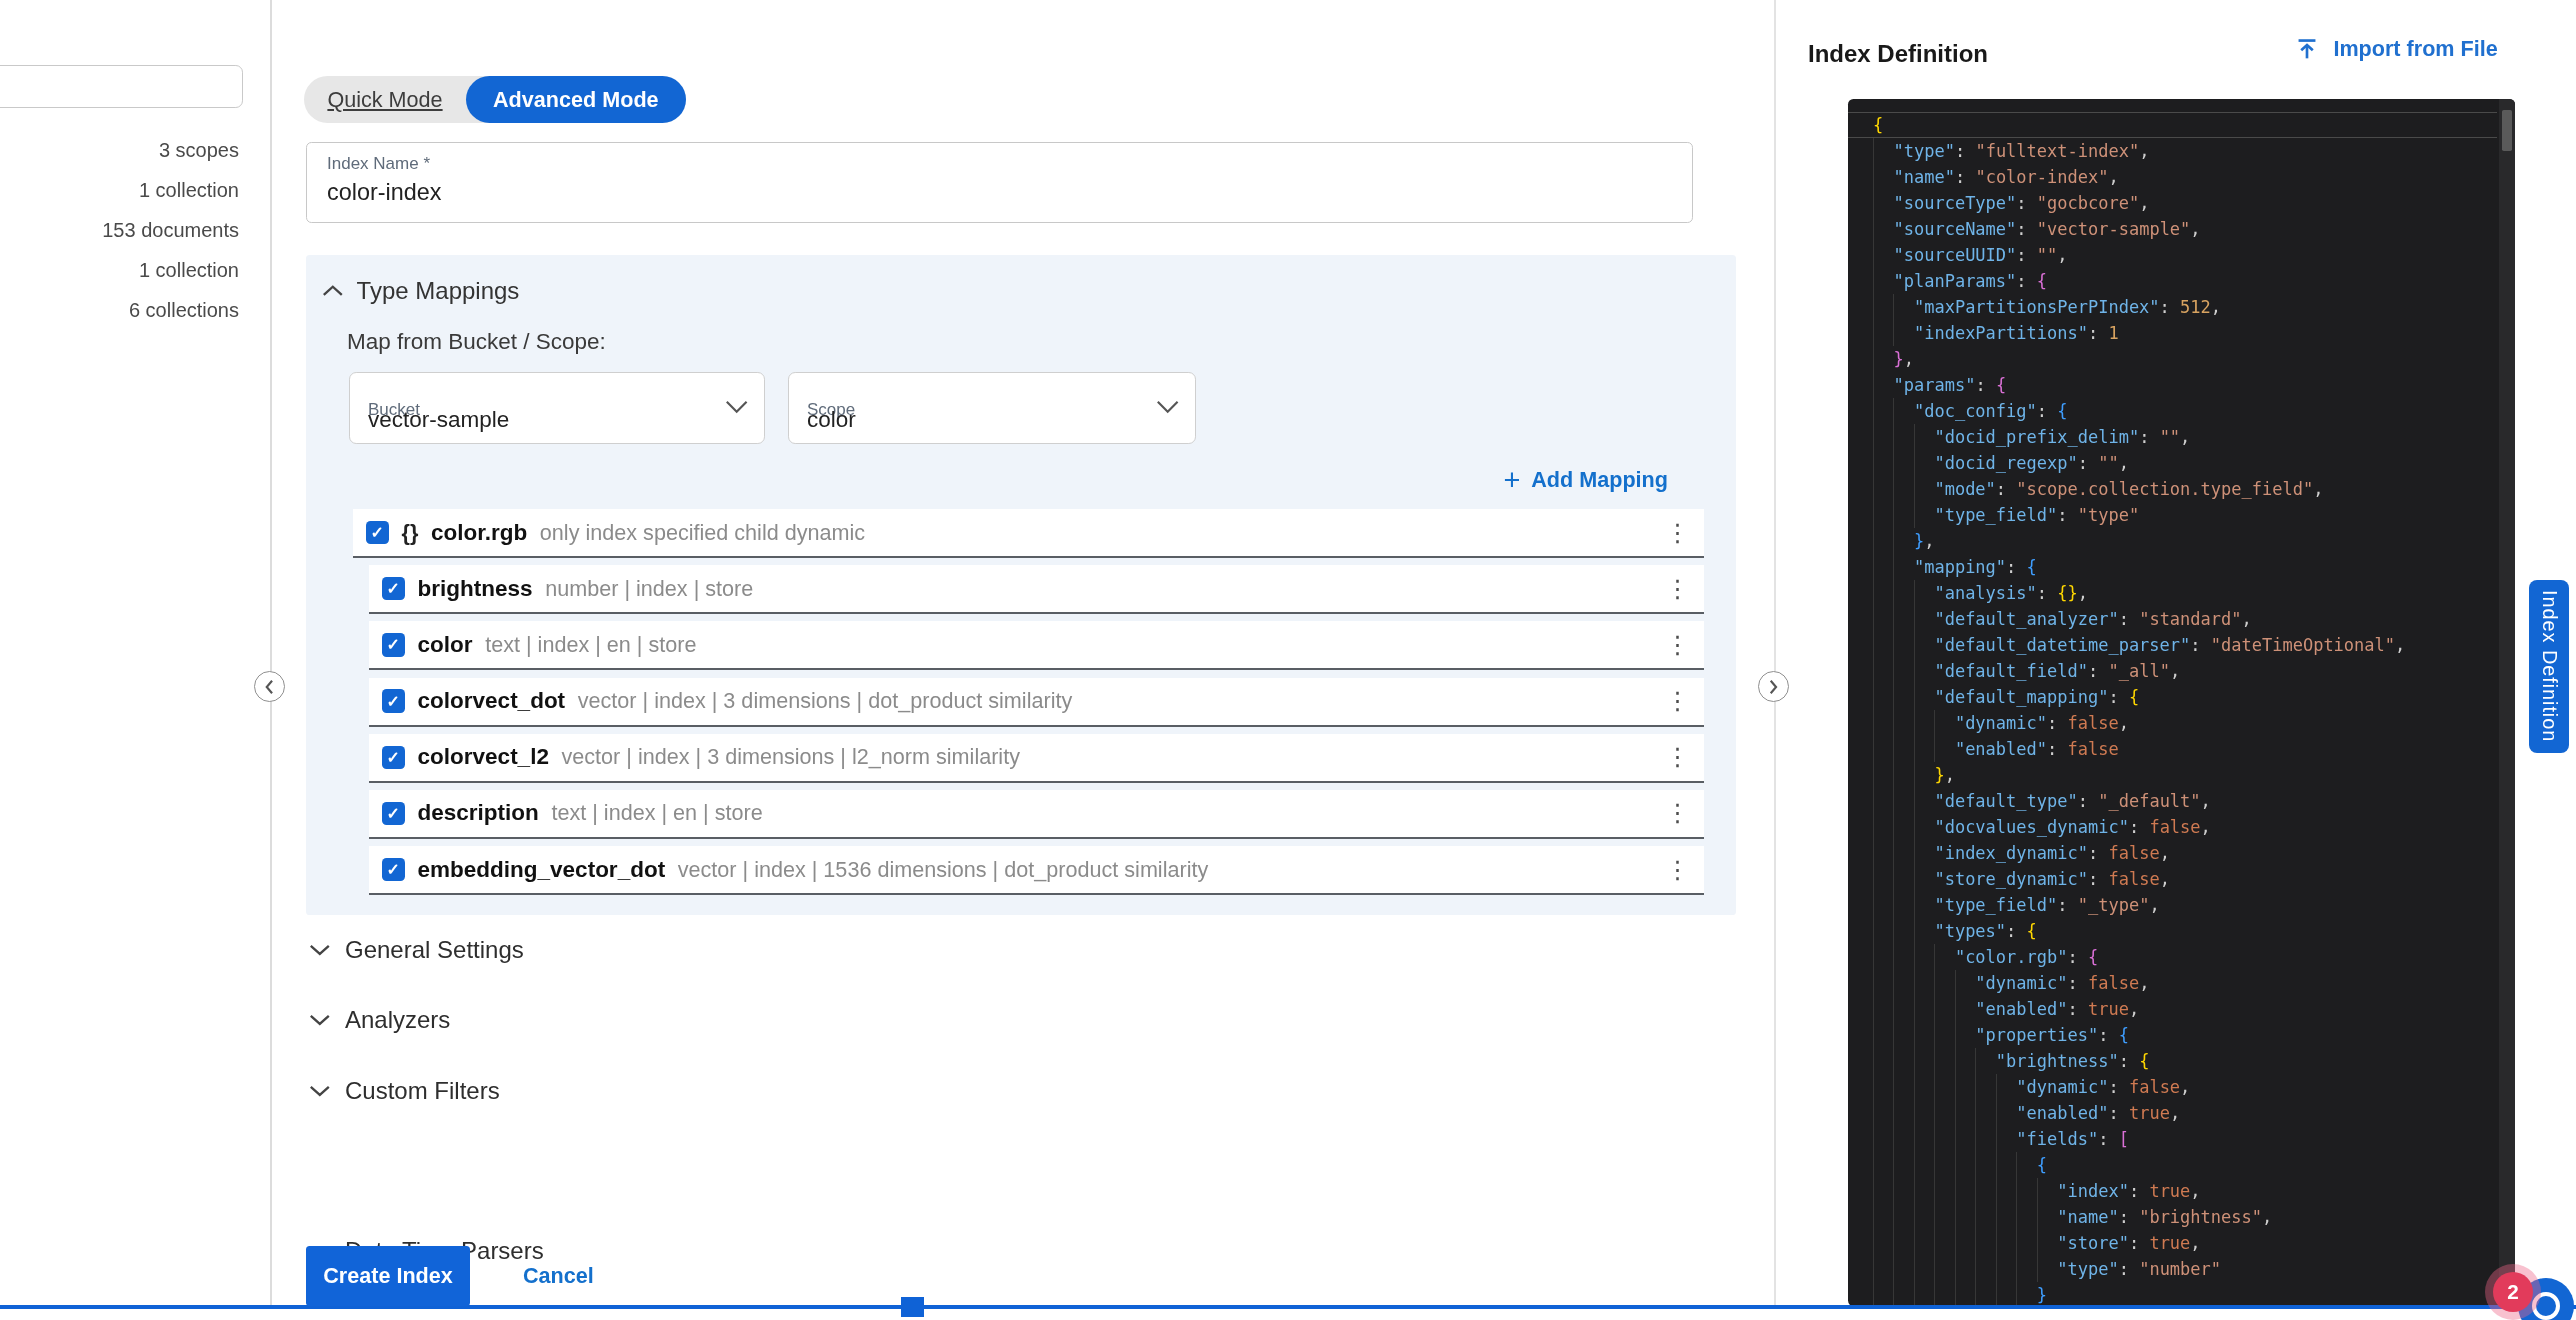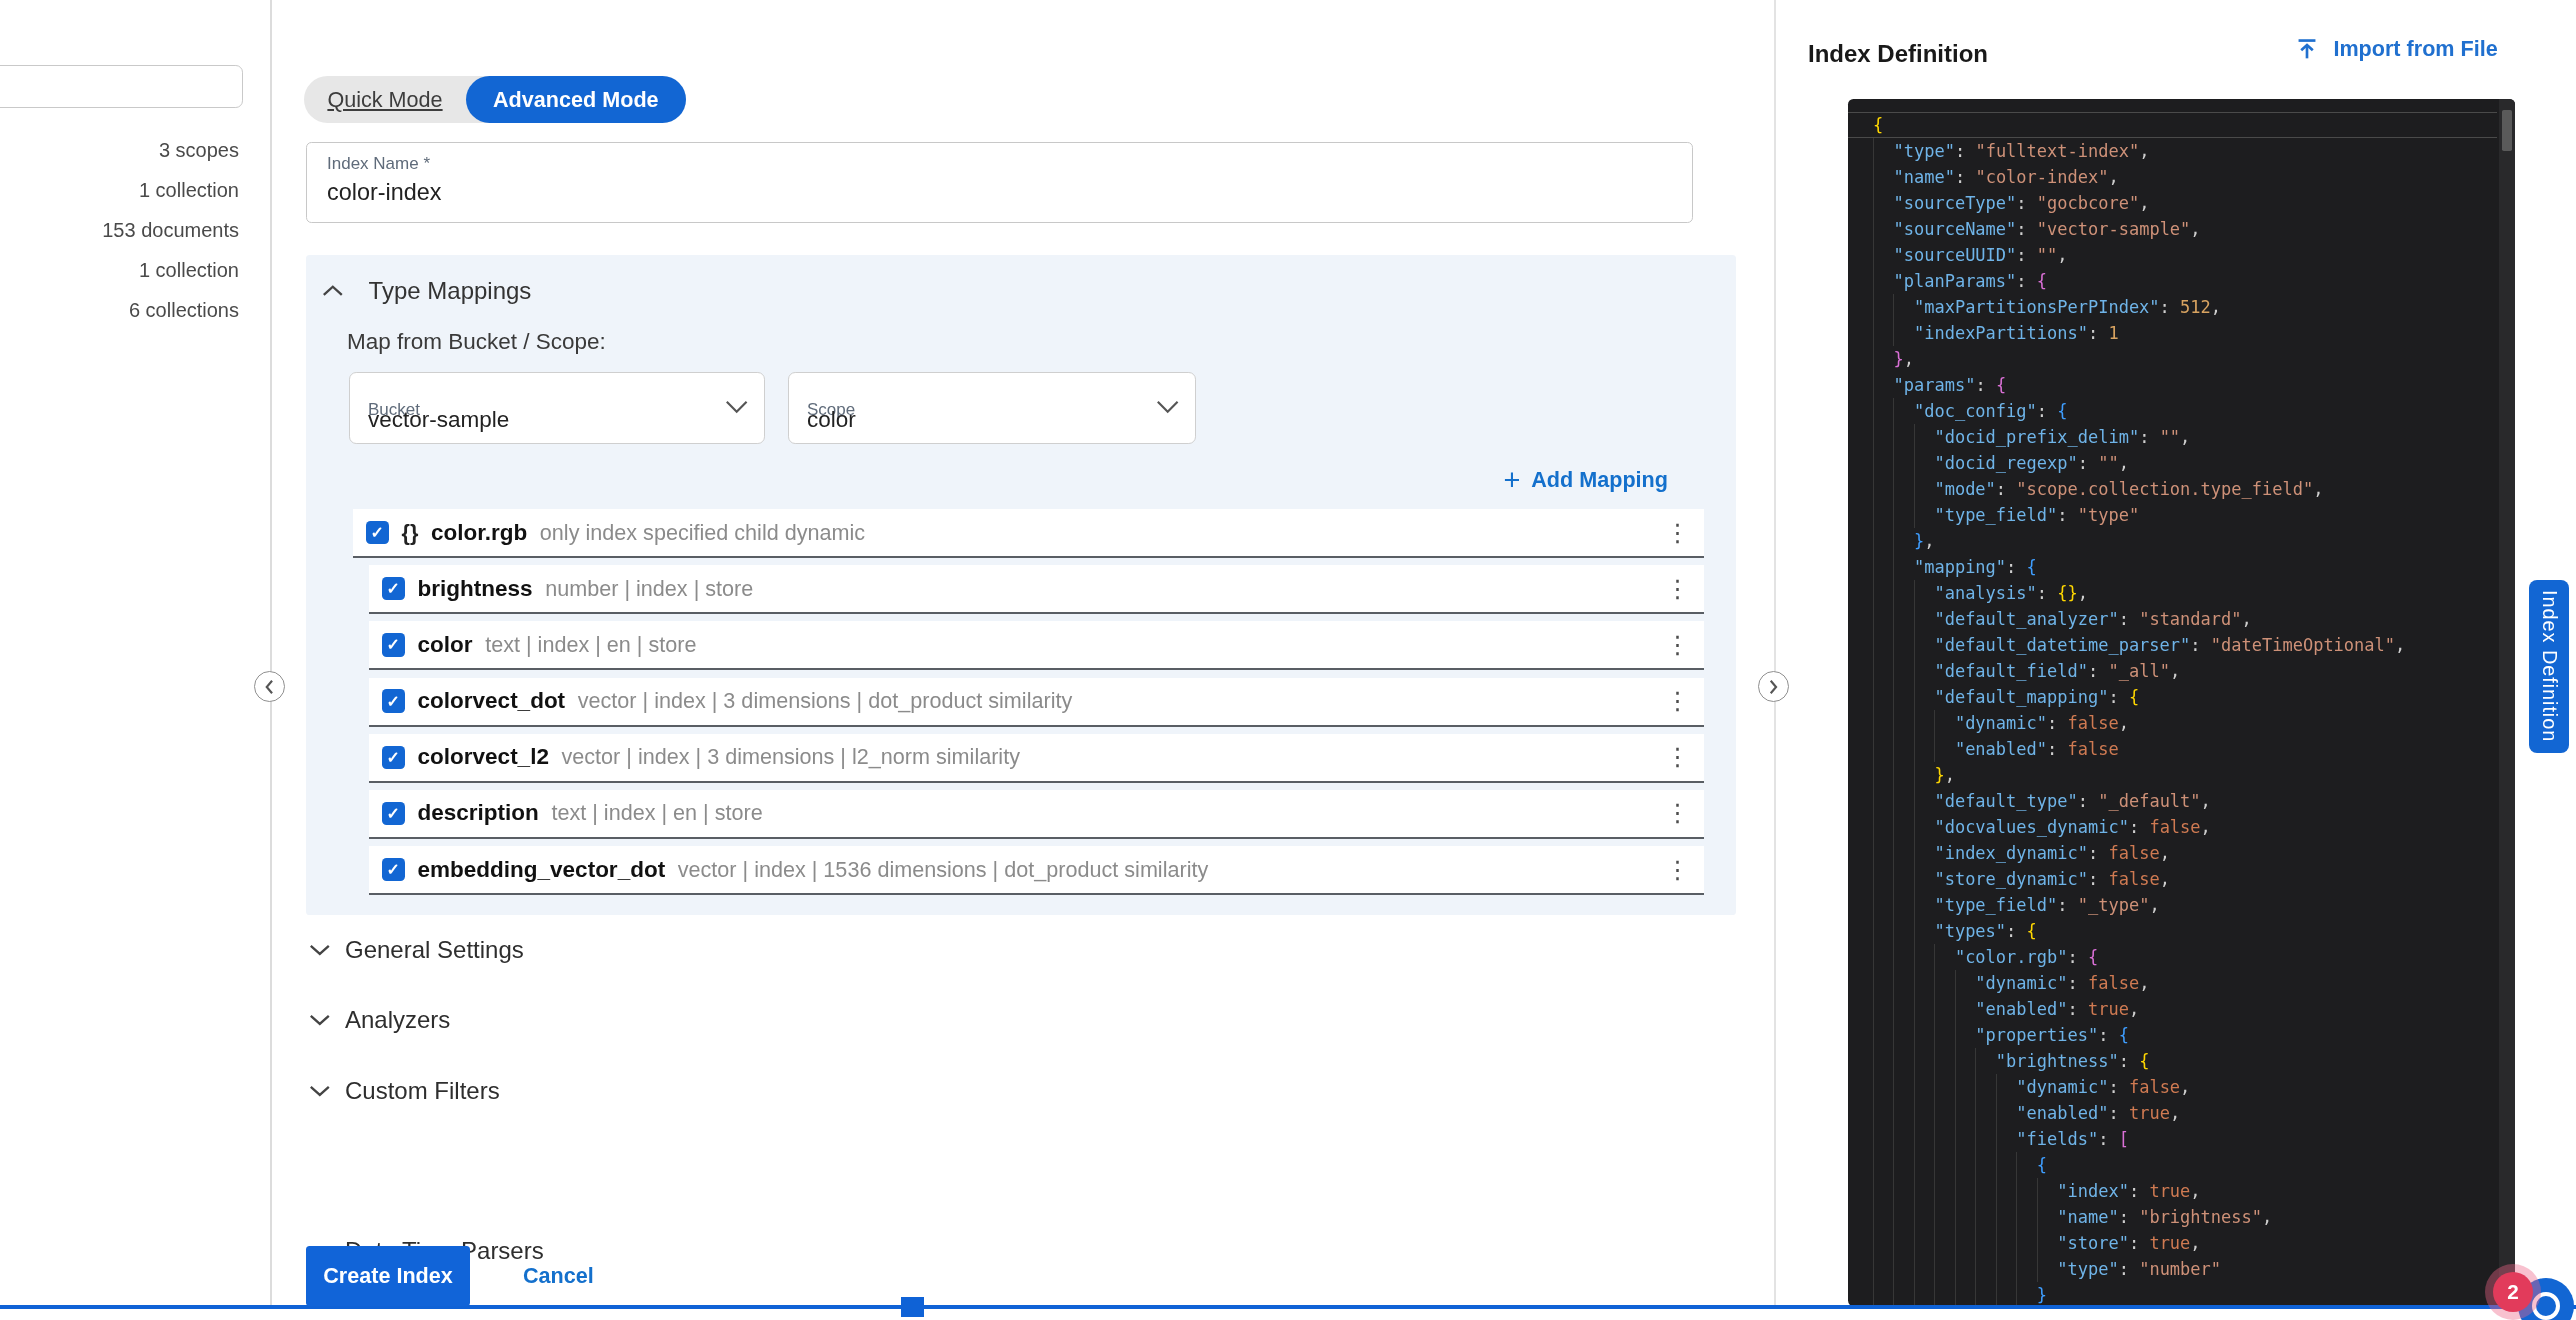--- a/index.html
+++ b/index.html
@@ -31,21 +31,21 @@
          color:#fff;font-size:21.6px;font-weight:700;}
 
   
   .name-box{position:absolute;left:306px;top:142px;width:1387px;height:81px;border:1.8px solid #c8c8c8;
             border-radius:5.4px;background:#fff;box-sizing:border-box;}
   .name-box .lbl{position:absolute;left:20px;top:10.8px;font-size:17px;color:#5f6b7a;}
   .name-box .val{position:absolute;left:20px;top:36px;font-size:23.4px;color:#222;}
 
   
   .tm-panel{position:absolute;left:306px;top:255px;width:1430px;height:660px;background:#eff4fa;border-radius:3.6px;}
-  .tm-head{position:absolute;left:16px;top:21.6px;display:flex;align-items:center;gap:25px;
+  .tm-head{position:absolute;left:16px;top:21.6px;display:flex;align-items:center;gap:13px;
            font-size:24px;color:#333;}
   .map-from{position:absolute;left:41px;top:74px;font-size:22.5px;color:#3a3a3a;}
   .selbox{position:absolute;top:117px;height:72px;background:#fff;border:1.8px solid #cfcfcf;border-radius:7.2px;box-sizing:border-box;}
   .selbox .lbl{position:absolute;left:18px;top:27px;font-size:17px;color:#5f6b7a;}
   .selbox .val{position:absolute;left:18px;top:34px;font-size:22.5px;color:#222;}
   .selbox .chev{position:absolute;right:16px;top:27px;}
   .addmap{position:absolute;right:68px;top:212px;display:flex;align-items:center;gap:10.8px;
           color:#1470cc;font-size:21.6px;font-weight:700;cursor:pointer;}
   .addmap .plus{font-size:29px;font-weight:400;line-height:18px;}
   .rows{position:absolute;left:47px;top:254px;width:1351px;}

